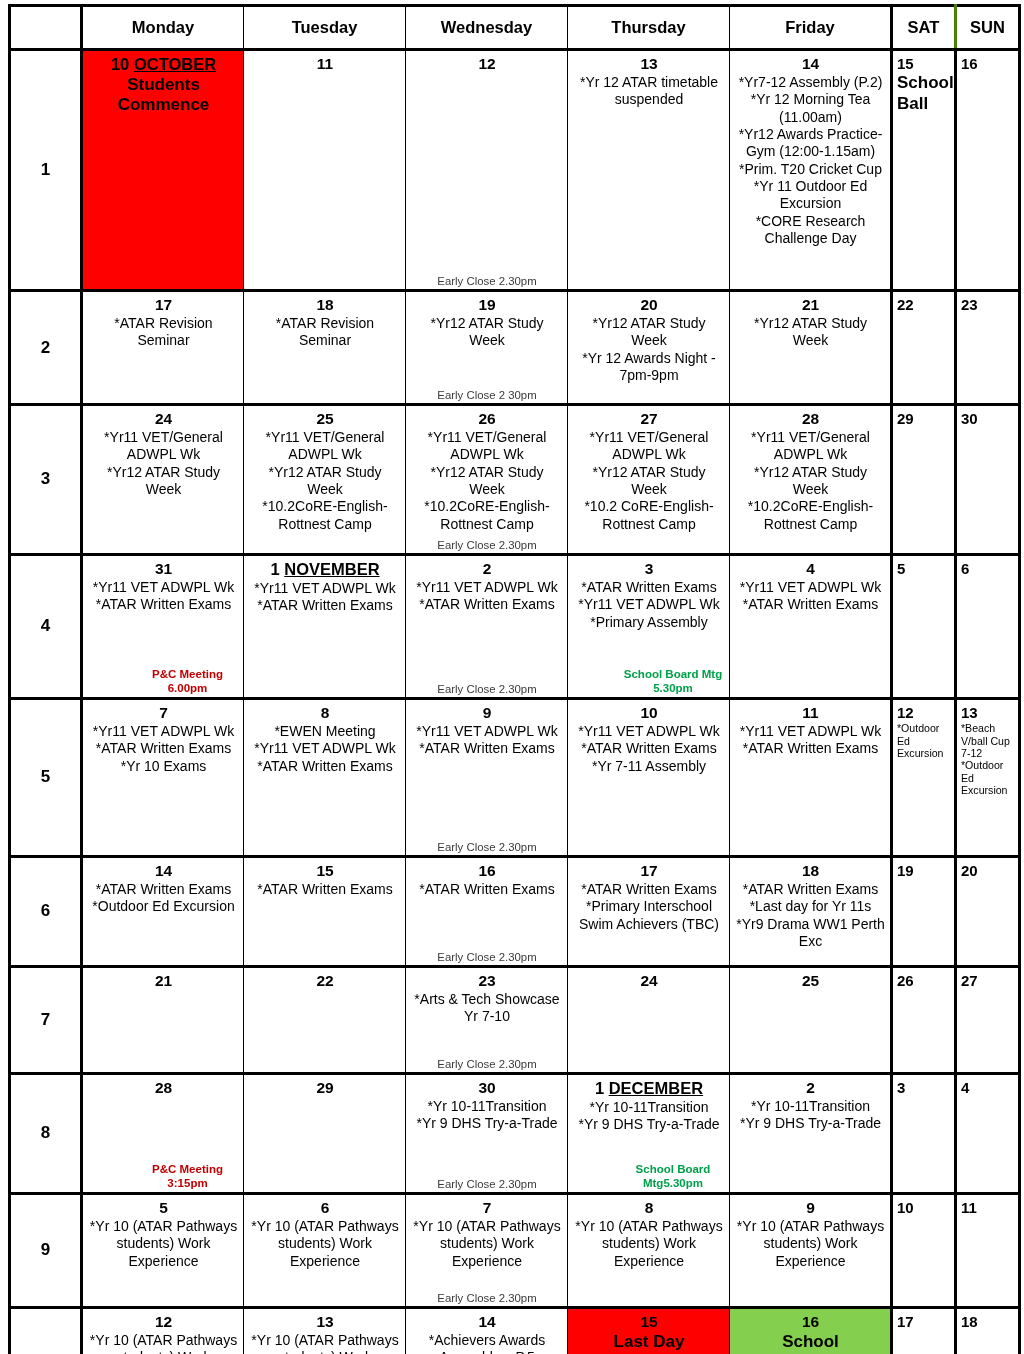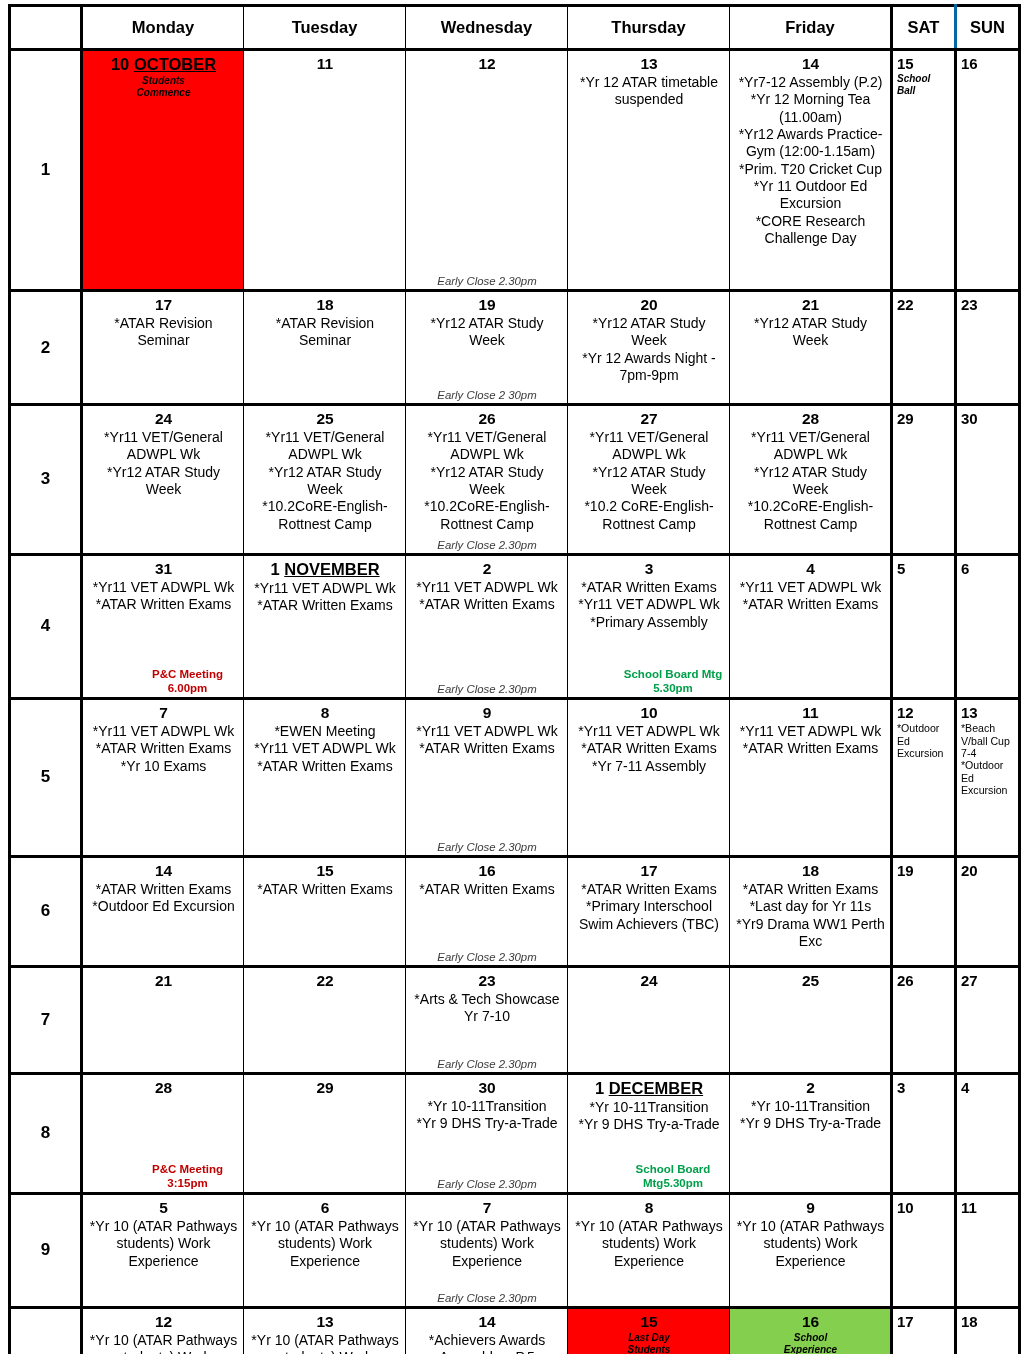--- a/index.html
+++ b/index.html
@@ -38,21 +38,21 @@
     border-bottom:3px solid #000;
     text-align:center;
     font-weight:bold;
     font-size:16.5px;
     padding:5px 0 6px 0;
     vertical-align:middle;
     height:30px;
   }
   thead th.blank{border-right:3px solid #000;}
   
-  .vr-left{border-left:3px solid #0369a1;text-align:center;}
+  .vr-left{border-left:3px solid #4d7c0f;text-align:center;}
   .vr-right{border-right:3px solid #000;}
   tbody tr{border-bottom:3px solid #000;}
   tbody td.wk{
     border-right:3px solid #000;
     border-top:3px solid #000;
     border-bottom:3px solid #000;
     text-align:center;
     vertical-align:middle;
     font-weight:bold;
     font-size:17px;
@@ -102,34 +102,32 @@
     font-size:11.5px;
     font-weight:bold;
     line-height:1.22;
     padding-top:6px;
     margin-left:48px;
   }
   .note.red{color:#c00000;}
   .note.green{color:#00a04a;}
   .earlyclose{
     margin-top:auto;
-    font-style:italic;
     font-size:11.4px;
     color:#3a3a3a;
     padding-top:6px;
   }
   
   .sat .events, .sun .events{font-size:10.6px; line-height:1.17;}
   .sat .cellwrap, .sun .cellwrap{padding:4px 3px 2px 4px;}
   .sat .daynum, .sun .daynum{font-size:15px;}
   .bigtext{
-    font-size:10px;
+    font-size:17px;
     font-weight:bold;
     line-height:1.2;
-    font-style:italic;
   }
   
   .fill-red{background:#ff0000;}
   .fill-green{background:#84cf4e;}
 </style>
 </head>
 <body>
 
 <div class="page">
   <table class="cal">
@@ -450,21 +448,21 @@
               <div class="daynum"><span>12</span></div>
               <div class="events">
                 <div>*Outdoor Ed Excursion</div>
               </div>
             </div>
           </td>
           <td class="sun">
             <div class="cellwrap">
               <div class="daynum"><span>13</span></div>
               <div class="events">
-                <div>*Beach V/ball Cup 7-4</div>
+                <div>*Beach V/ball Cup 7-12</div>
                 <div>*Outdoor Ed Excursion</div>
               </div>
             </div>
           </td>
         </tr>
         <tr style="height: 110px;">
           <td class="wk">6</td>
           <td class="day">
             <div class="cellwrap">
               <div class="daynum"><span>14</span></div>

